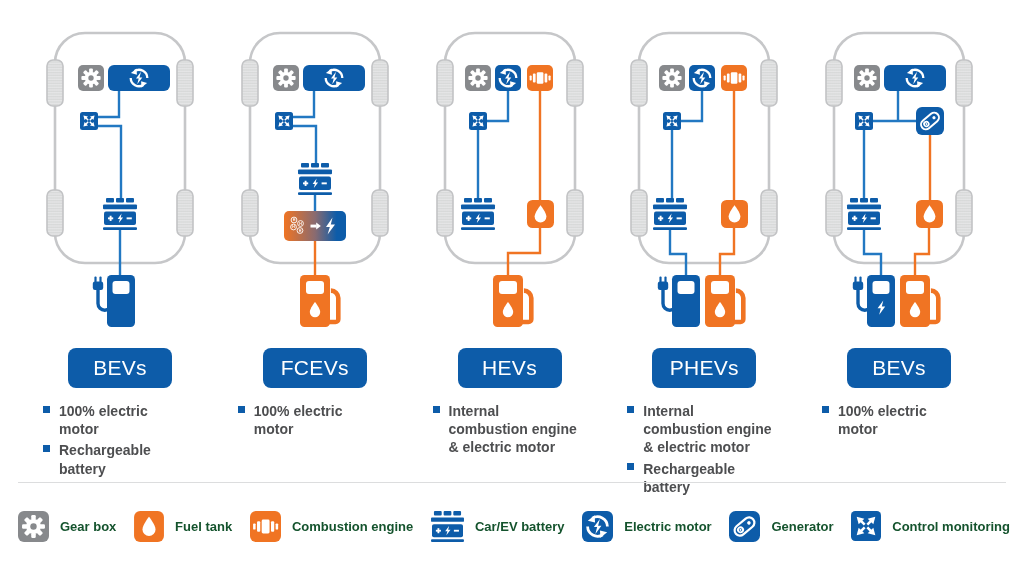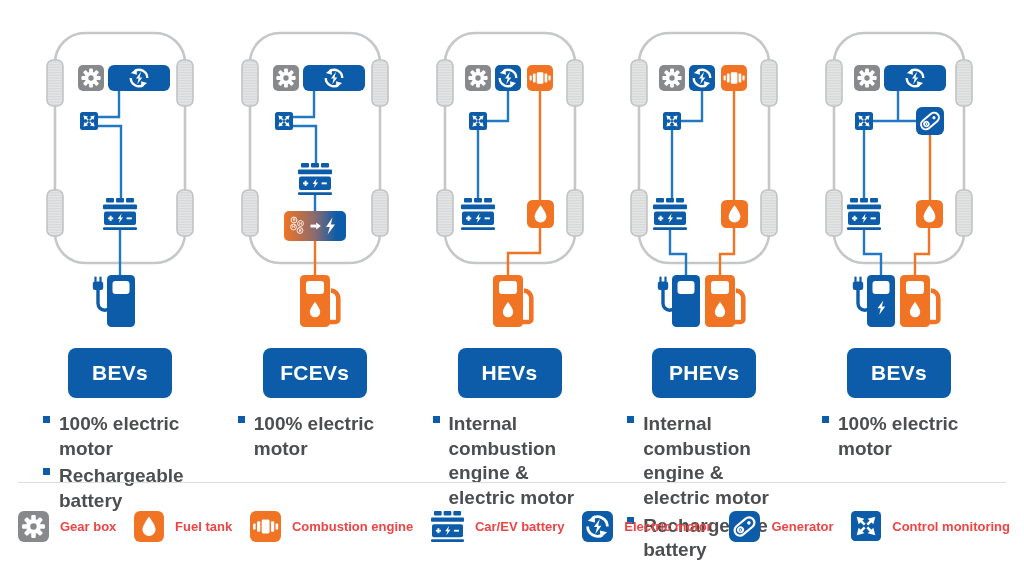--- a/index.html
+++ b/index.html
@@ -3,32 +3,32 @@
 <meta charset="utf-8">
 <style>
   html,body{margin:0;padding:0;background:#fff;}
   .canvas{position:relative;width:1024px;height:565px;background:#fff;overflow:hidden;
           font-family:"Liberation Sans",sans-serif;}
   .vehicles{display:flex;justify-content:space-between;padding:0 30px 0 25px;}
   .vehicle{width:190px;display:flex;flex-direction:column;align-items:center;}
   .diagram{display:block;}
   .wire-b{stroke:#2278c2;stroke-width:2.4;fill:none;stroke-linecap:square;}
   .wire-o{stroke:#f07423;stroke-width:2.4;fill:none;stroke-linecap:square;}
-  .badge{margin-top:13px;min-width:104px;height:50px;background:#0d5ca9;border-radius:8px;
-         color:#fff;font-weight:700;font-size:21px;letter-spacing:.3px;display:flex;
+  .badge{margin-top:13px;min-width:104px;height:40px;background:#0d5ca9;border-radius:8px;
+         color:#fff;font-weight:400;font-size:21px;letter-spacing:.3px;display:flex;
          align-items:center;justify-content:center;padding:4px 12px;box-sizing:border-box;}
   .bullets{list-style:none;margin:14px 0 0 18px;padding:0;align-self:flex-start;}
-  .bullets li{display:flex;gap:9px;font-size:19px;font-weight:700;color:#4d4e50;
+  .bullets li{display:flex;gap:9px;font-size:14px;font-weight:700;color:#4d4e50;
               line-height:1.3;margin-bottom:3px;max-width:146px;}
   .sq{width:7px;height:7px;background:#0d5ca9;margin-top:3.5px;flex:0 0 auto;}
   .divider{position:absolute;left:18px;right:18px;top:482px;border-top:1.5px solid #dcddde;}
   .legend{position:absolute;left:18px;right:14px;top:503px;height:46px;display:flex;
           justify-content:space-between;align-items:center;}
   .legend-item{display:flex;align-items:center;gap:11px;}
-  .legend-label{font-size:13px;font-weight:700;color:#ef4444;white-space:nowrap;}
+  .legend-label{font-size:13px;font-weight:700;color:#14532d;white-space:nowrap;}
   .defs{position:absolute;width:0;height:0;}
 </style>
 </head>
 <body>
 
 <div class="canvas">
 
   <svg class="defs" aria-hidden="true">
     <defs>
       <pattern id="tread" width="4" height="3.2" patternUnits="userSpaceOnUse">

